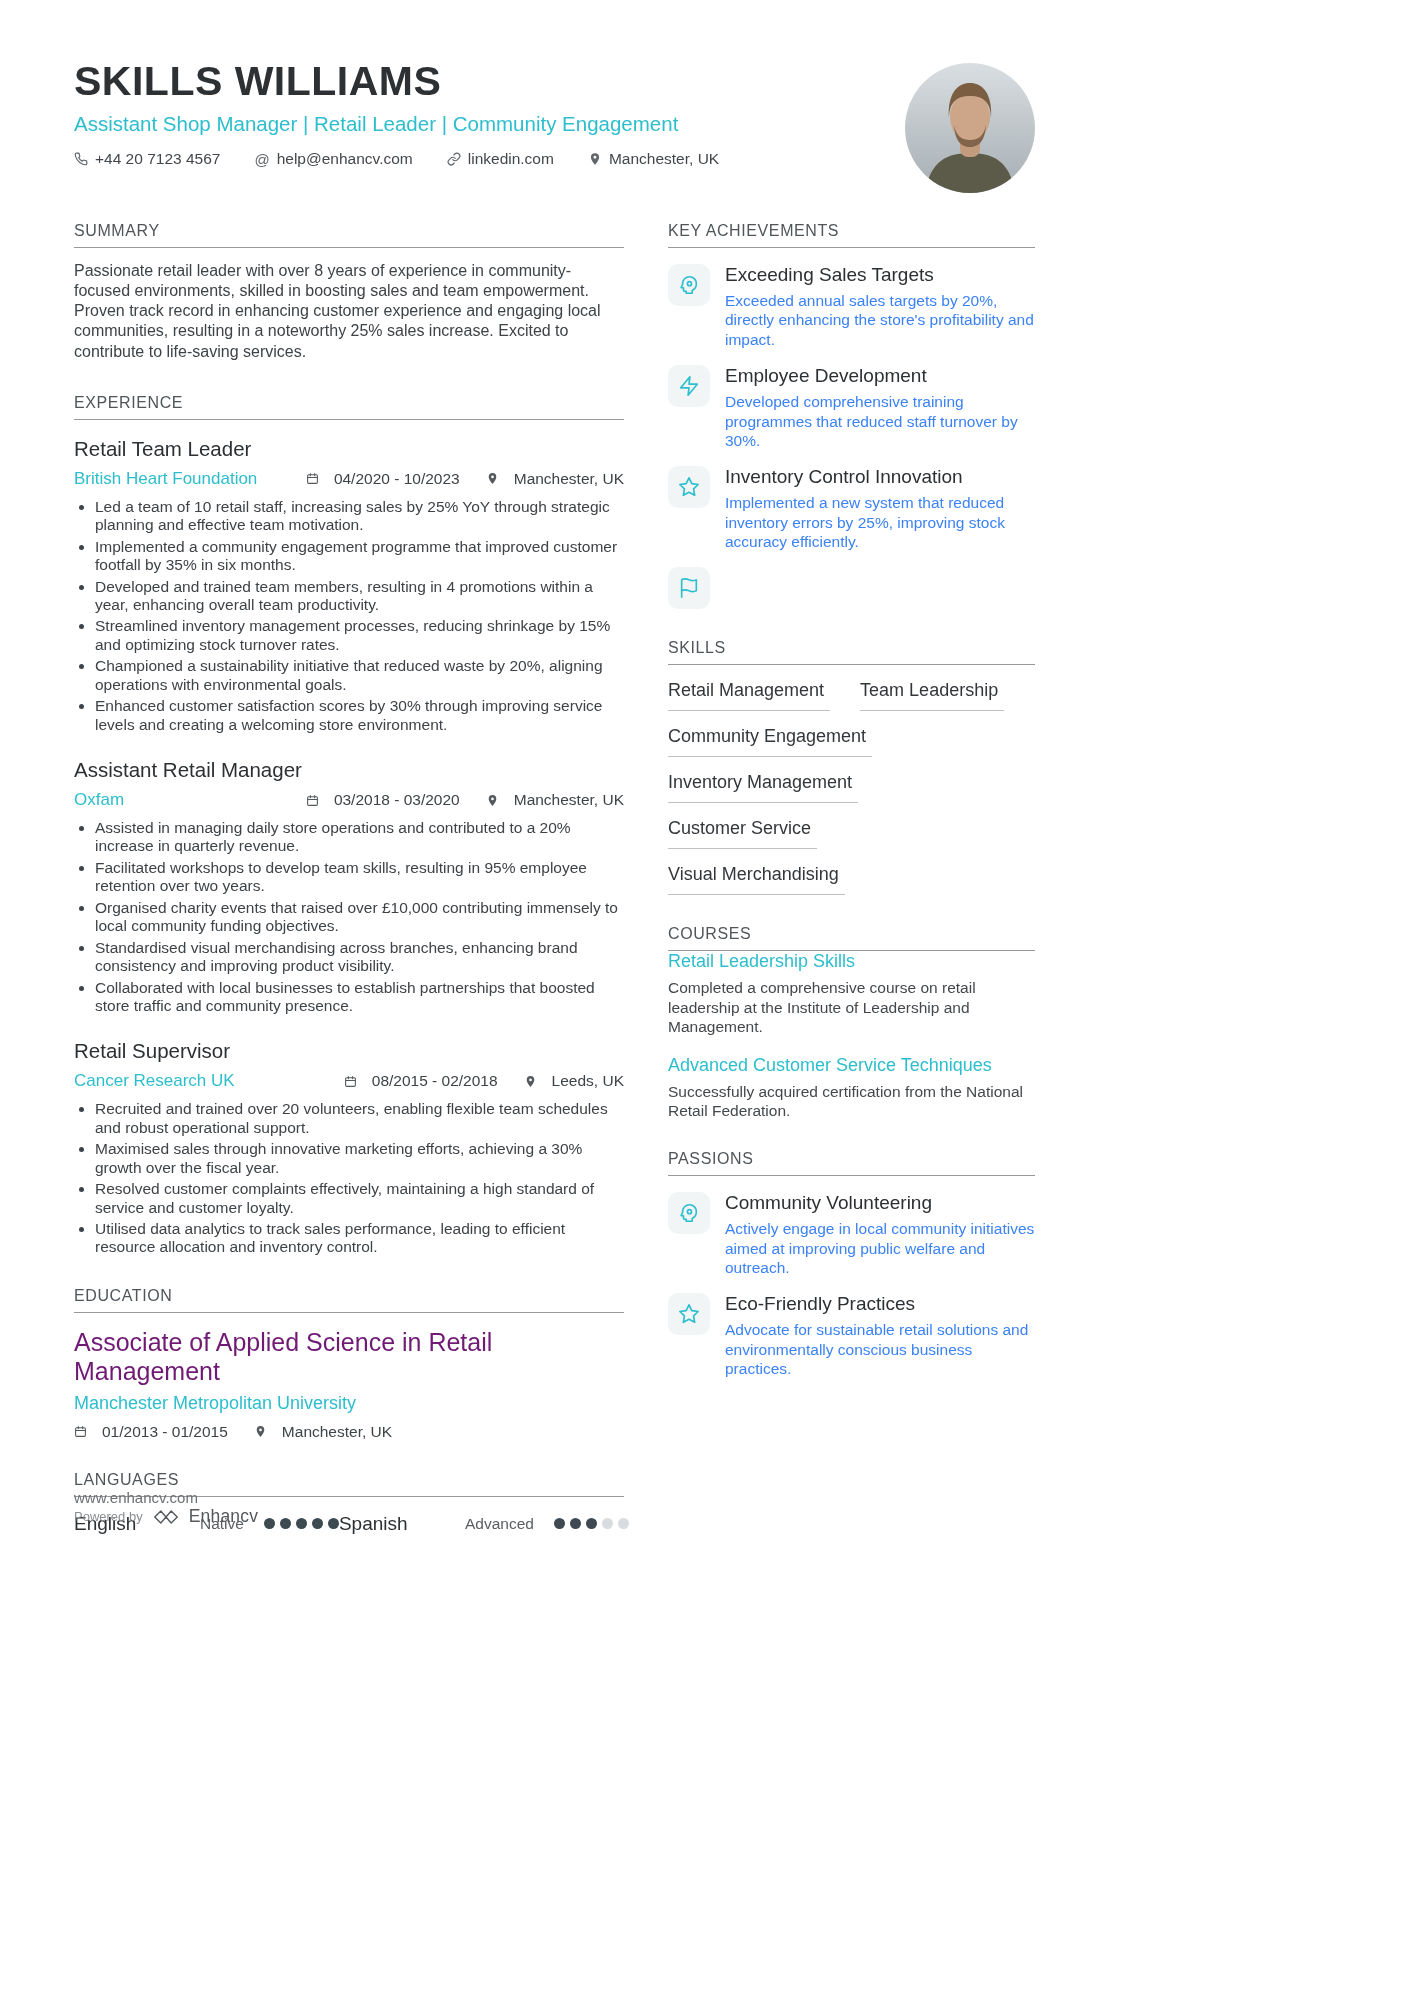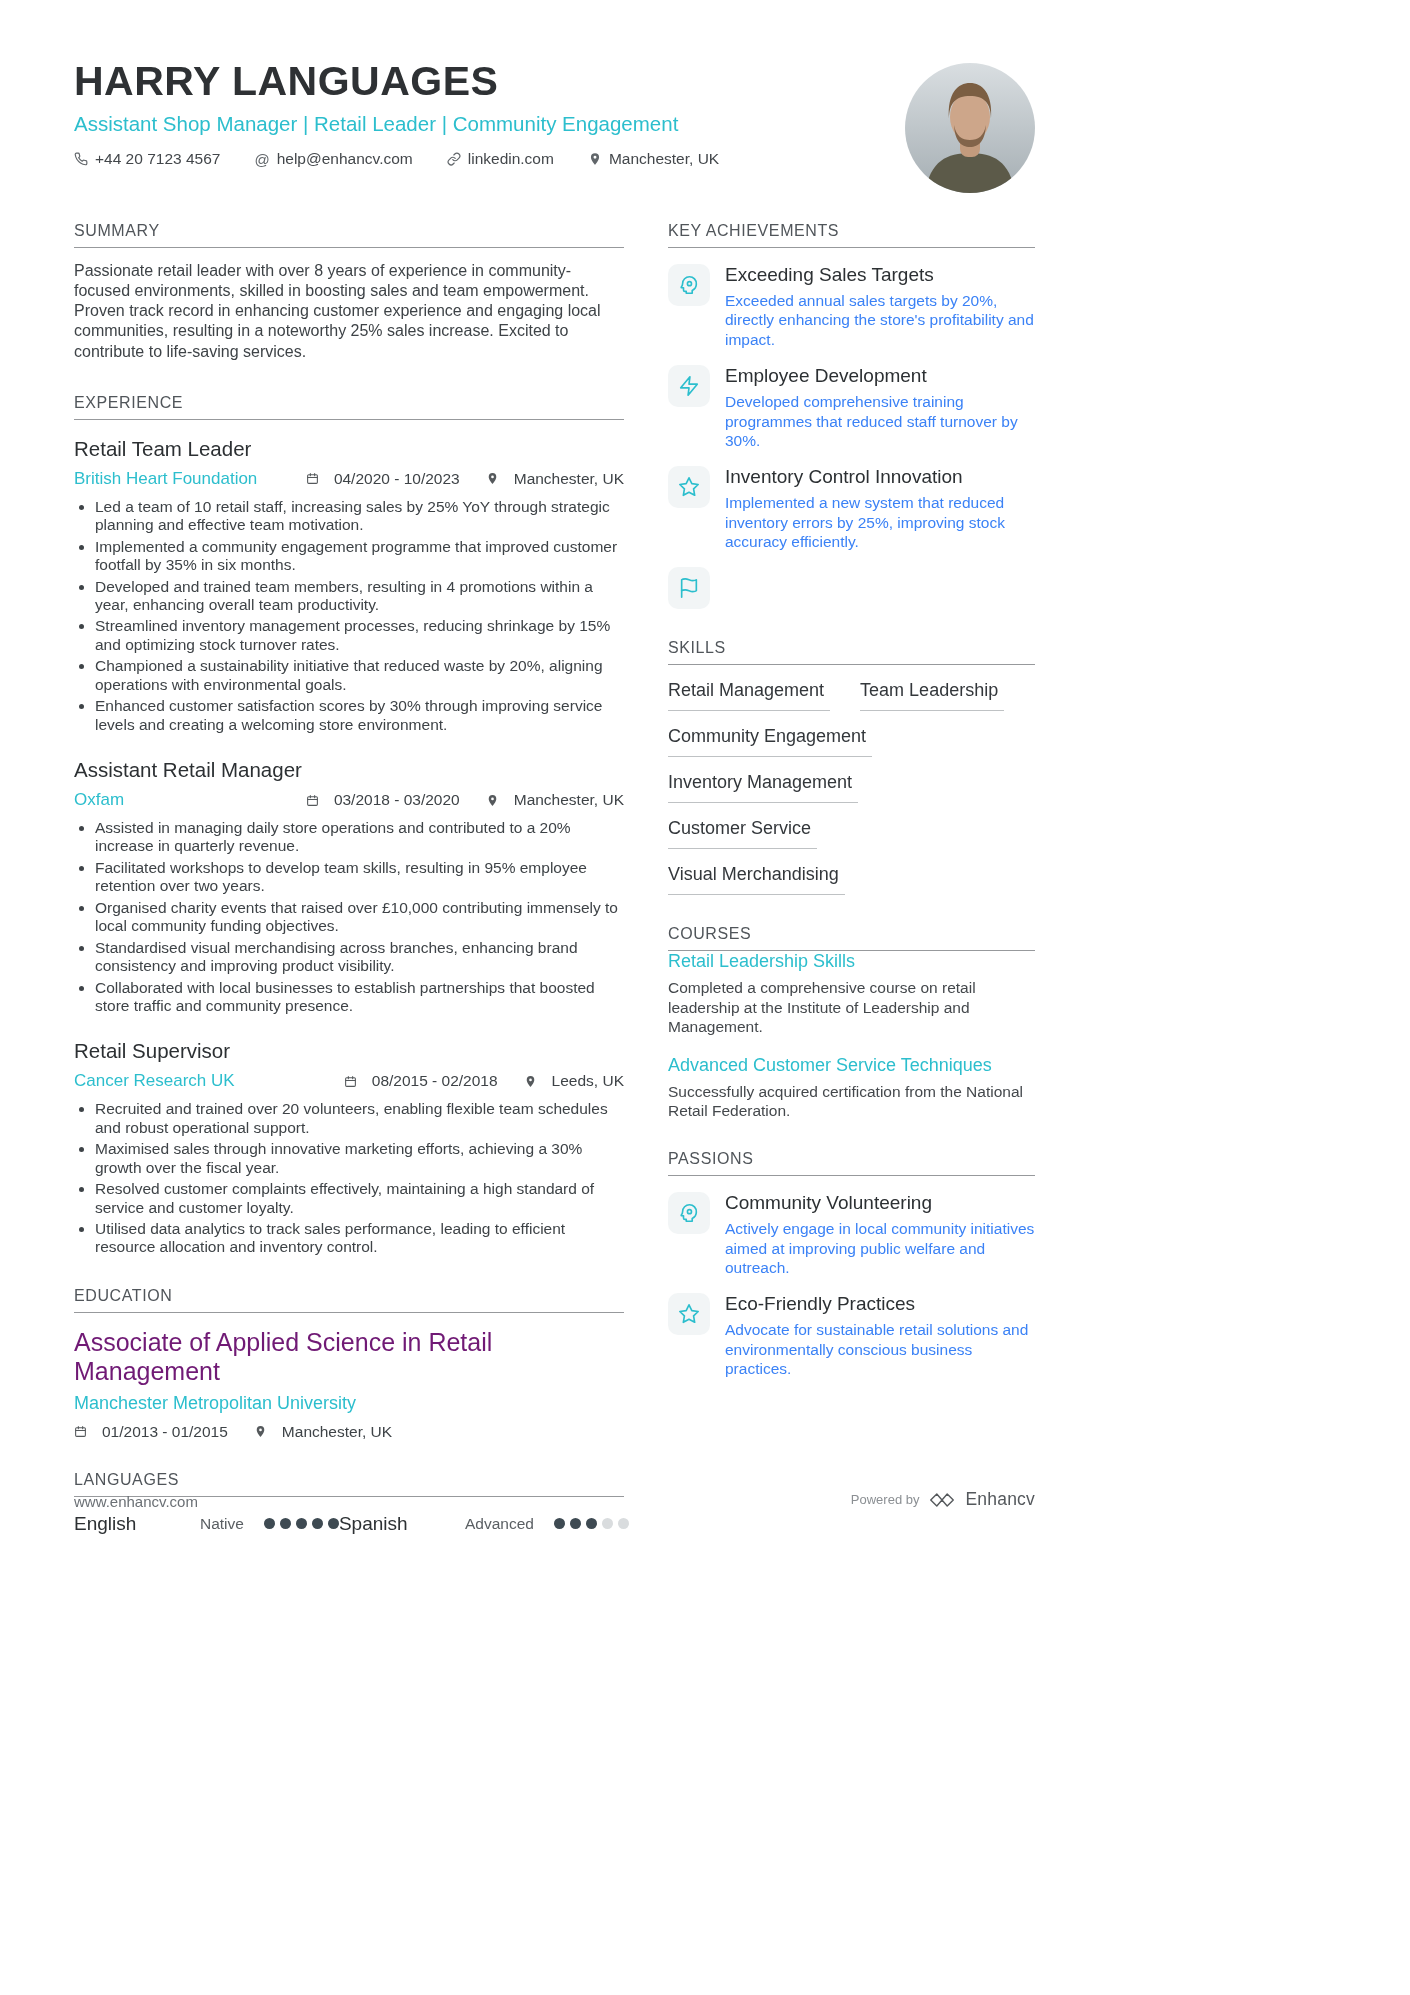--- a/index.html
+++ b/index.html
@@ -64,21 +64,21 @@
   .skills-list { display:flex; flex-wrap:wrap; }
   .skill { margin-top:15px; margin-right:30px; padding:0 6px 9px 0; font-size:18px; color:#33373b;
            border-bottom:1px solid #bfc2c4; }
 
   .course { }
   .course-title { font-size:18px; color:var(--accent,#2CBECD); }
   .course-text { margin-top:6px; font-size:15.5px; line-height:1.25; color:#44484c; }
 
   
   .footer { position:absolute; left:74px; top:1489px; width:961px;
-            display:flex; justify-content:space-between; align-items:flex-end; }
+            display:flex; justify-content:space-between; align-items:flex-start;flex-direction:column; }
   .site { font-size:15px; color:#6b7075; }
   .powered { display:flex; align-items:center; gap:10px; }
   .powered-label { font-size:13px; color:#8b8f93; }
   .brand-name { font-size:17.5px; color:#54585c; letter-spacing:.2px; }
 
   
   .ic { display:block; }
   .ic-13 { width:13px; height:13px; }
   .ic-14 { width:14px; height:14px; }
   .ic-22 { width:22px; height:22px; }
@@ -120,21 +120,21 @@
     <line x1="4" y1="22" x2="4" y2="15" stroke="currentColor" stroke-width="1.8" stroke-linecap="round"></line>
   </symbol>
   <symbol id="i-logo" viewBox="0 0 30 18">
     <path d="M2 9 L9 2 L15 9 L9 16 Z M15 9 L21 2 L28 9 L21 16 Z" fill="none" stroke="currentColor" stroke-width="1.6" stroke-linejoin="round"></path>
   </symbol>
 </svg>
 
 <div class="content">
 
   <header class="header">
-    <h1 class="name">HARRY LANGUAGES</h1>
+    <h1 class="name">SKILLS WILLIAMS</h1>
     <div class="subtitle">Assistant Shop Manager | Retail Leader | Community Engagement</div>
     <div class="contact-row">
       <span class="contact-item">
         <svg class="ic ic-14 c-gray">
             <use href="#i-phone"></use>
           </svg>
         <span>+44 20 7123 4567</span>
       </span>
       <span class="contact-item">
         <span class="at-glyph">@</span>

